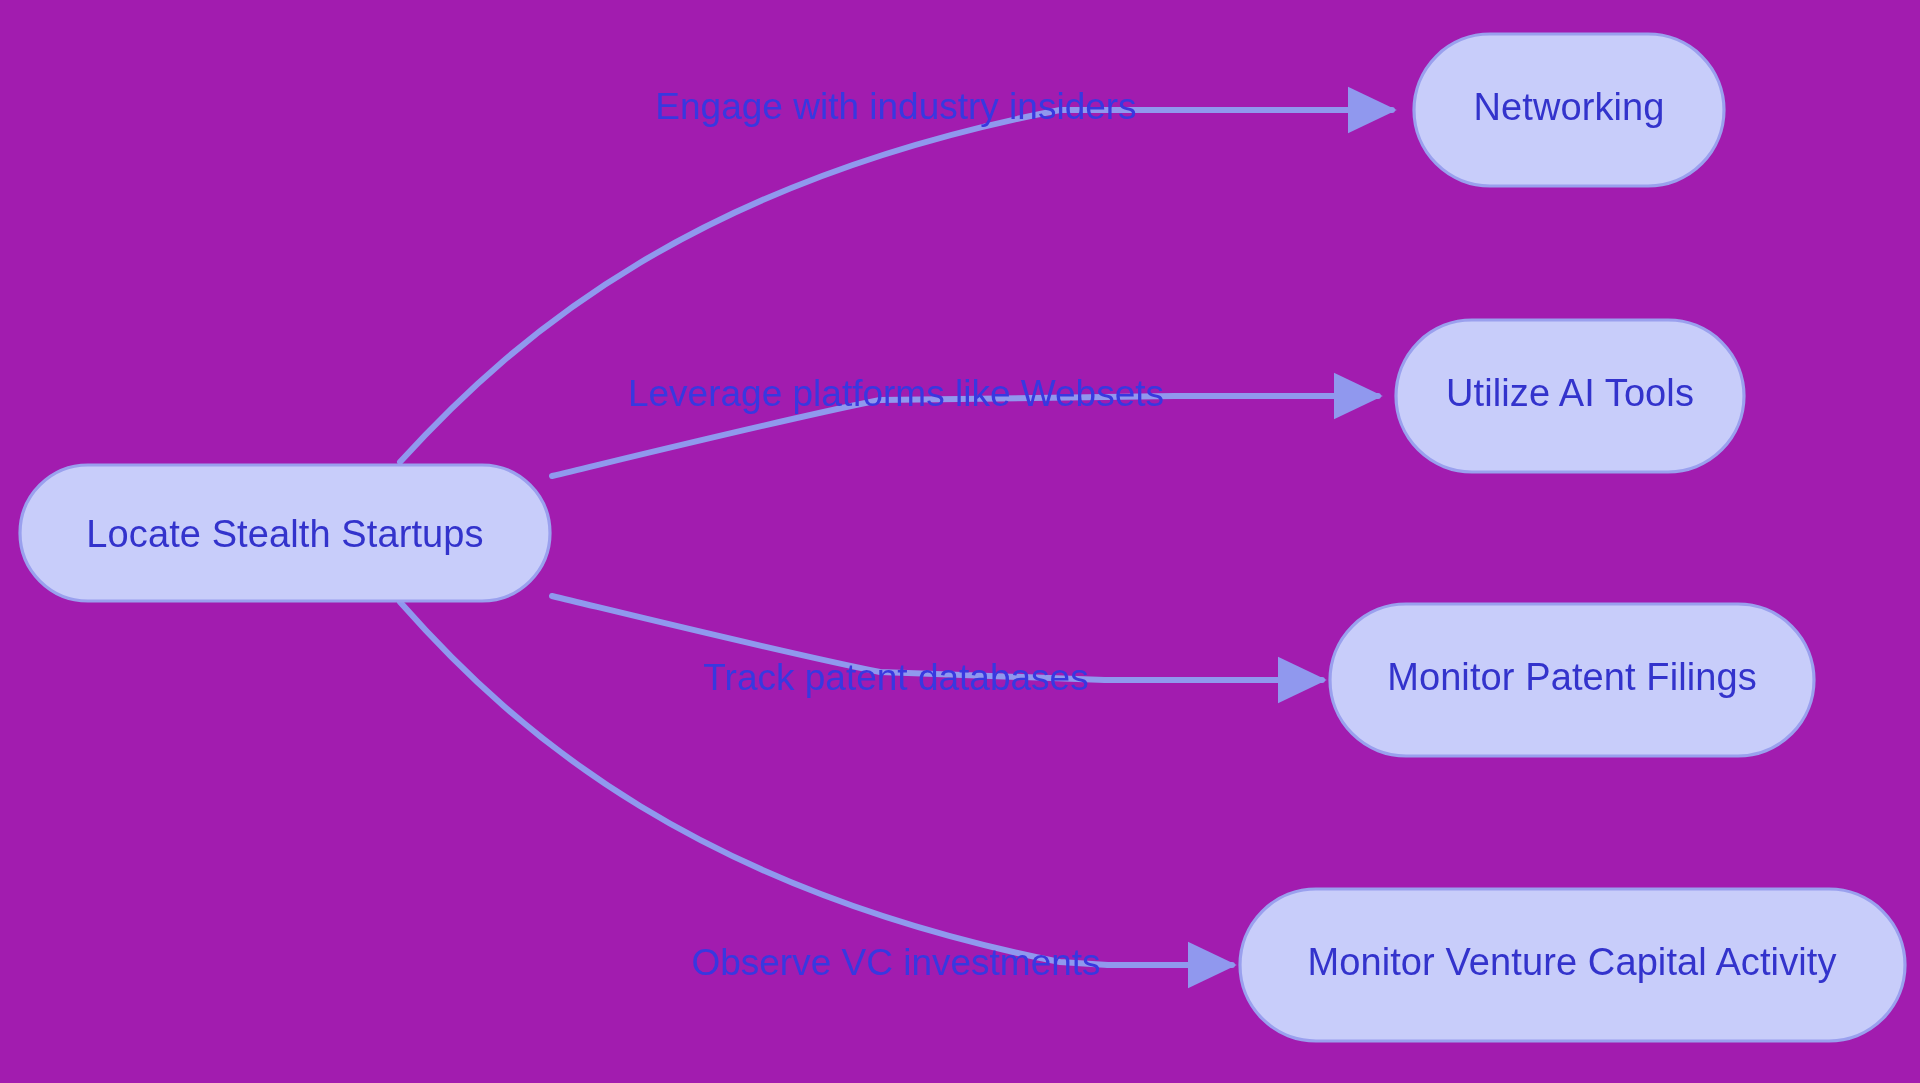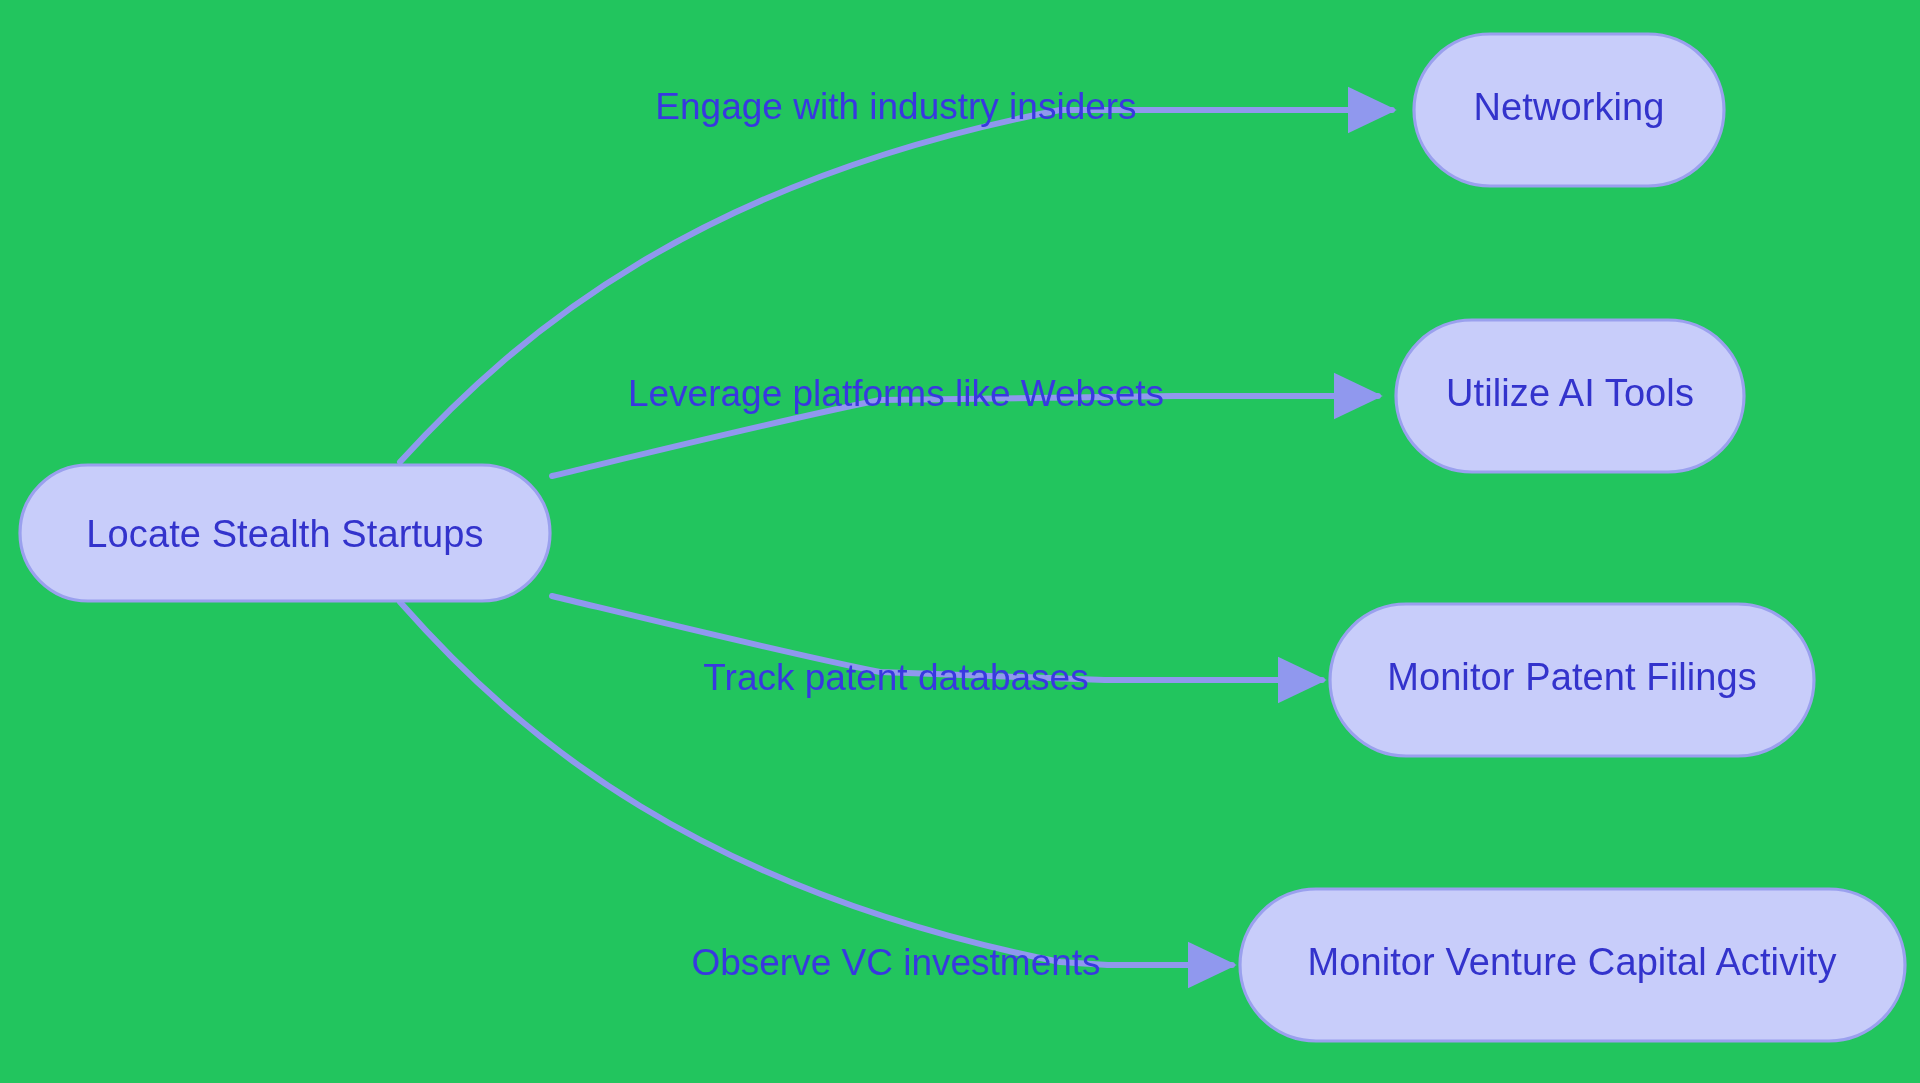--- a/index.html
+++ b/index.html
@@ -10,21 +10,21 @@
   body {
     width: 1920px;
     height: 1083px;
     overflow: hidden;
     font-family: "Liberation Sans", sans-serif;
   }
   #diagram-root {
     position: relative;
     width: 1920px;
     height: 1083px;
-    background: #22c55e;
+    background: #a21caf;
   }
   svg#mindmap {
     display: block;
     width: 1920px;
     height: 1083px;
   }
   .node-shape {
     stroke-width: 3.2px;
   }
   .node-label {

